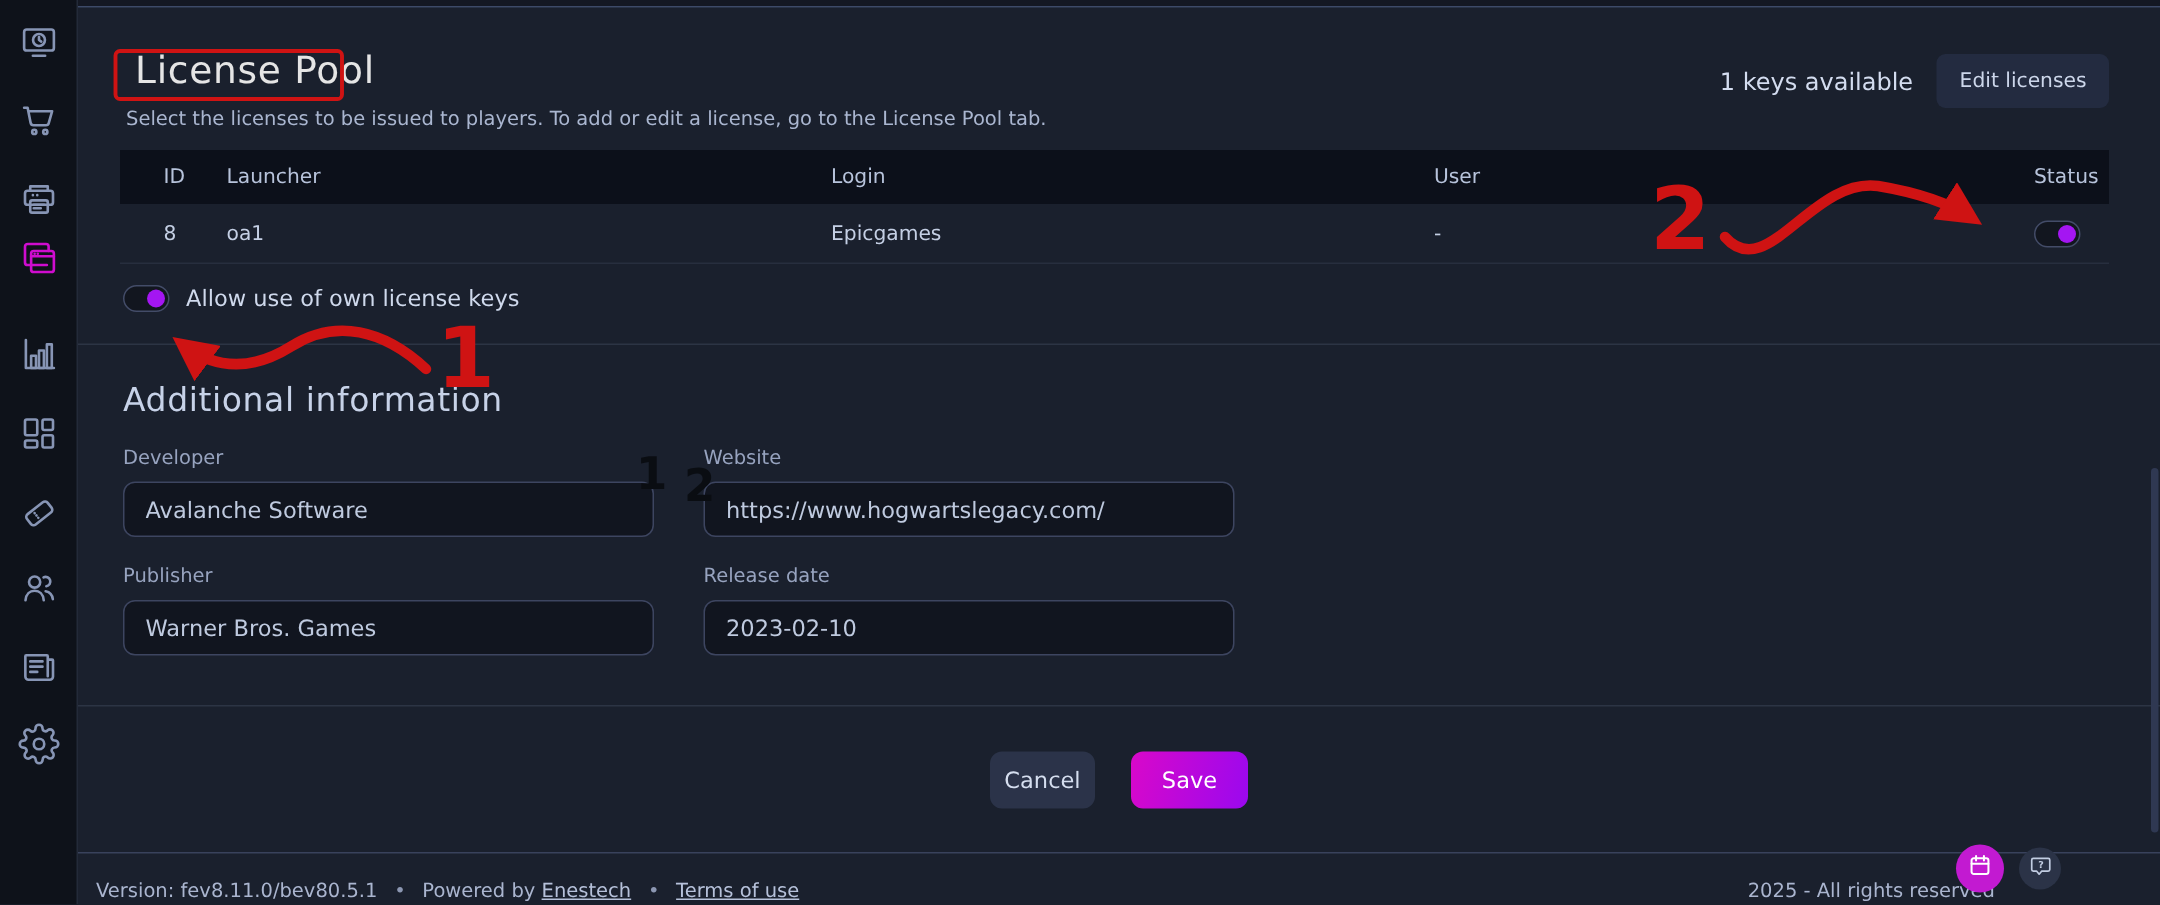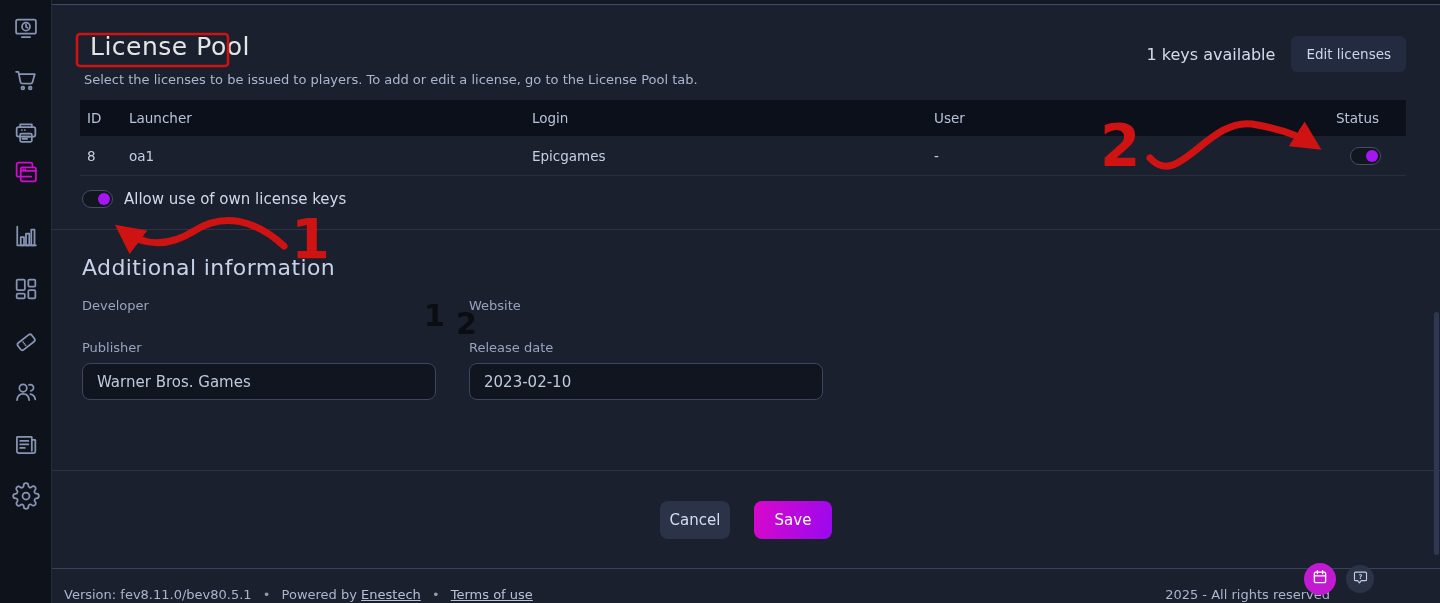--- a/index.html
+++ b/index.html
@@ -20,21 +20,21 @@
   .main { position:absolute; left:52px; top:0; right:0; height:603px; }
   .topstrip { position:absolute; top:0; left:0; right:0; height:5px; background:#141823; border-bottom:1px solid #3d4a68; }
   .header-row { position:absolute; top:30px; left:32px; right:34px; display:flex; justify-content:space-between; align-items:flex-start; }
   .page-title { font-size:25px; font-weight:400; color:#e5e5e5; letter-spacing:.5px; display:inline-block; padding:2px 6px; }
   .subtitle { font-size:13px; color:#aab6d0; margin-top:9px; }
   .header-right { display:flex; align-items:center; gap:16px; margin-top:6px; }
   .keys-avail { font-size:16px; color:#d3dcef; }
   .btn-edit { background:#232b40; color:#ccd6ea; border:none; border-radius:6px; font-size:13.5px; padding:10px 15px; font-family:inherit; cursor:pointer; }
   
   .lic-table { position:absolute; top:100px; left:28px; width:1326px; font-size:13.5px; }
-  .t-head, .t-row { display:grid; grid-template-columns:42px 403px 402px 400px 1fr; align-items:center; padding-left:7px; }
+  .t-head, .t-row { display:grid; grid-template-columns:42px 403px 402px 400px 1fr; align-items:center; padding-left:29px; }
   .t-head { height:36px; background:#0c101a; color:#b7c3db; }
   .t-row { height:40px; color:#c4cfe4; border-bottom:1px solid #272e3e; }
   .cell-status { text-align:right; padding-right:27px; }
   .cell-status-toggle { display:flex; justify-content:flex-end; padding-right:25px; }
   
   .toggle { width:31px; height:18px; border-radius:10px; background:#12161f; border:1px solid #434c68; position:relative; cursor:pointer; flex:none; }
   .toggle .knob { position:absolute; right:2px; top:2px; width:12px; height:12px; border-radius:50%; background:#a416f2; }
   .allow-row { position:absolute; top:190px; left:30px; display:flex; align-items:flex-end; gap:11px; cursor:pointer; }
   .allow-label { font-size:15px; color:#cfd9ec; }
   
@@ -193,23 +193,25 @@
     <span class="allow-label">Allow use of own license keys</span>
   </div>
 
   <div class="divider div-1"></div>
 
   <h2 class="section-title">Additional information</h2>
 
   <div class="form-grid">
     <div class="field">
       <div class="field-label">Developer</div>
+      <input type="text" value="Avalanche Software" style="">
     </div>
     <div class="field">
       <div class="field-label">Website</div>
+      <input type="text" value="https://www.hogwartslegacy.com/" style="">
     </div>
     <div class="field">
       <div class="field-label">Publisher</div>
       <input type="text" value="Warner Bros. Games" style="">
     </div>
     <div class="field">
       <div class="field-label">Release date</div>
       <input type="text" value="2023-02-10" style="">
     </div>
   </div>

